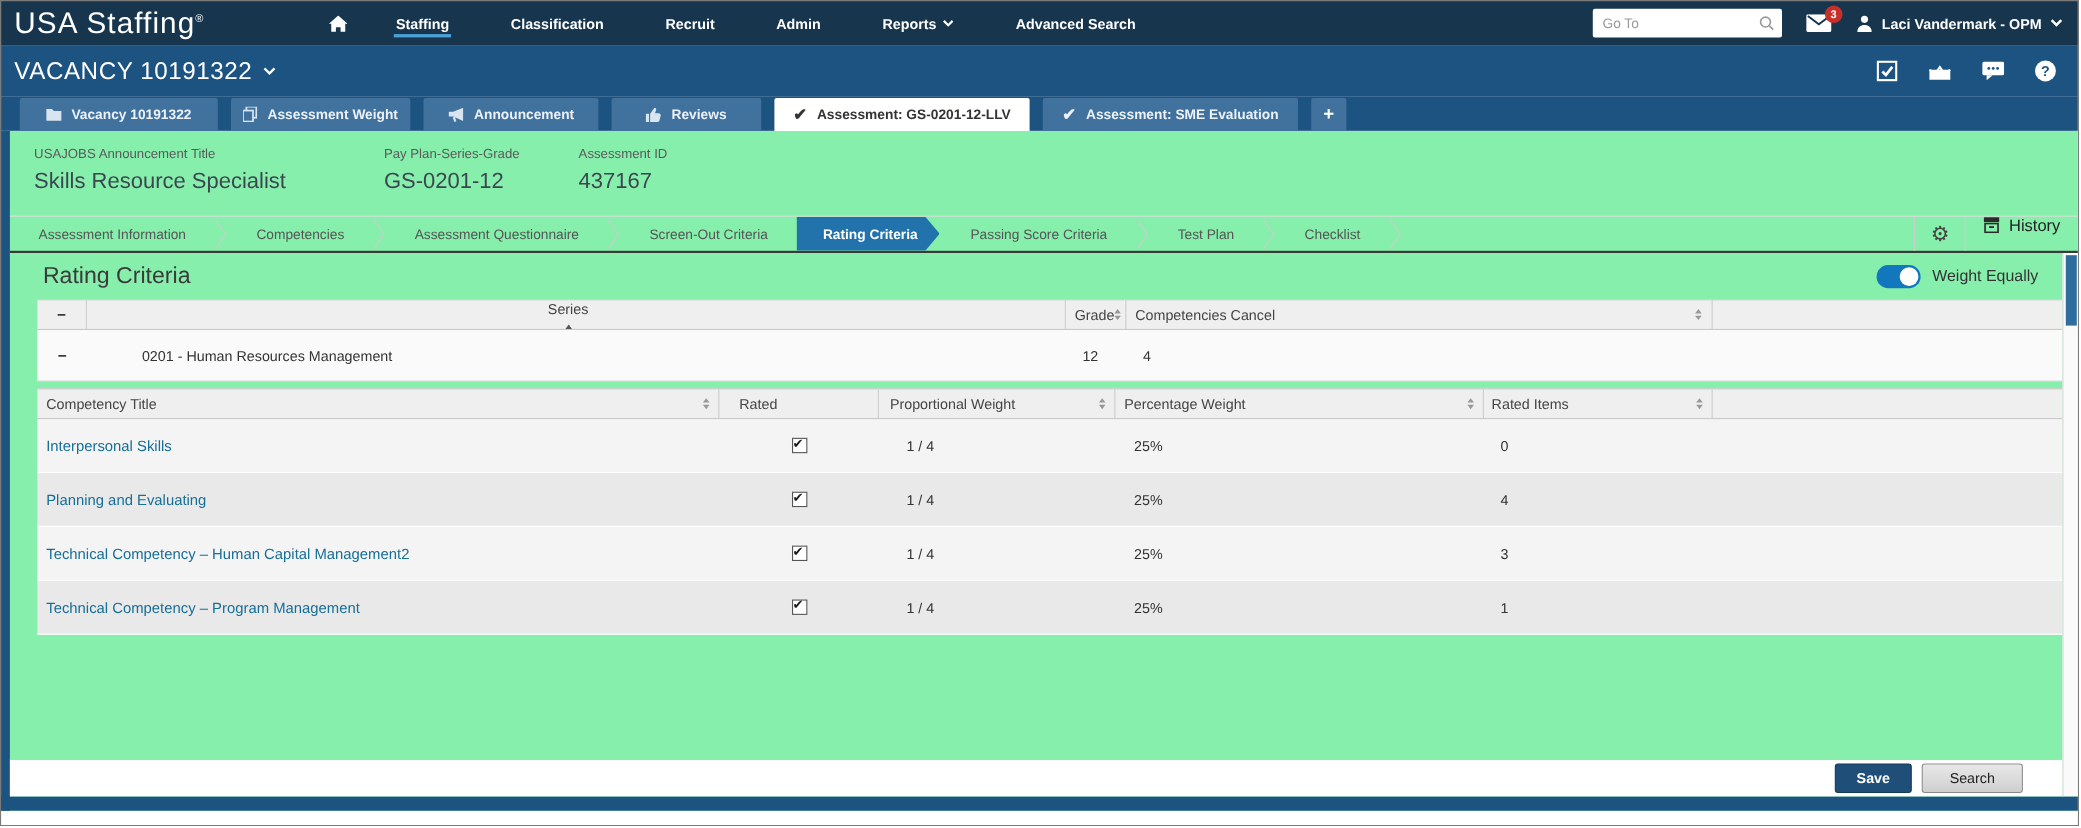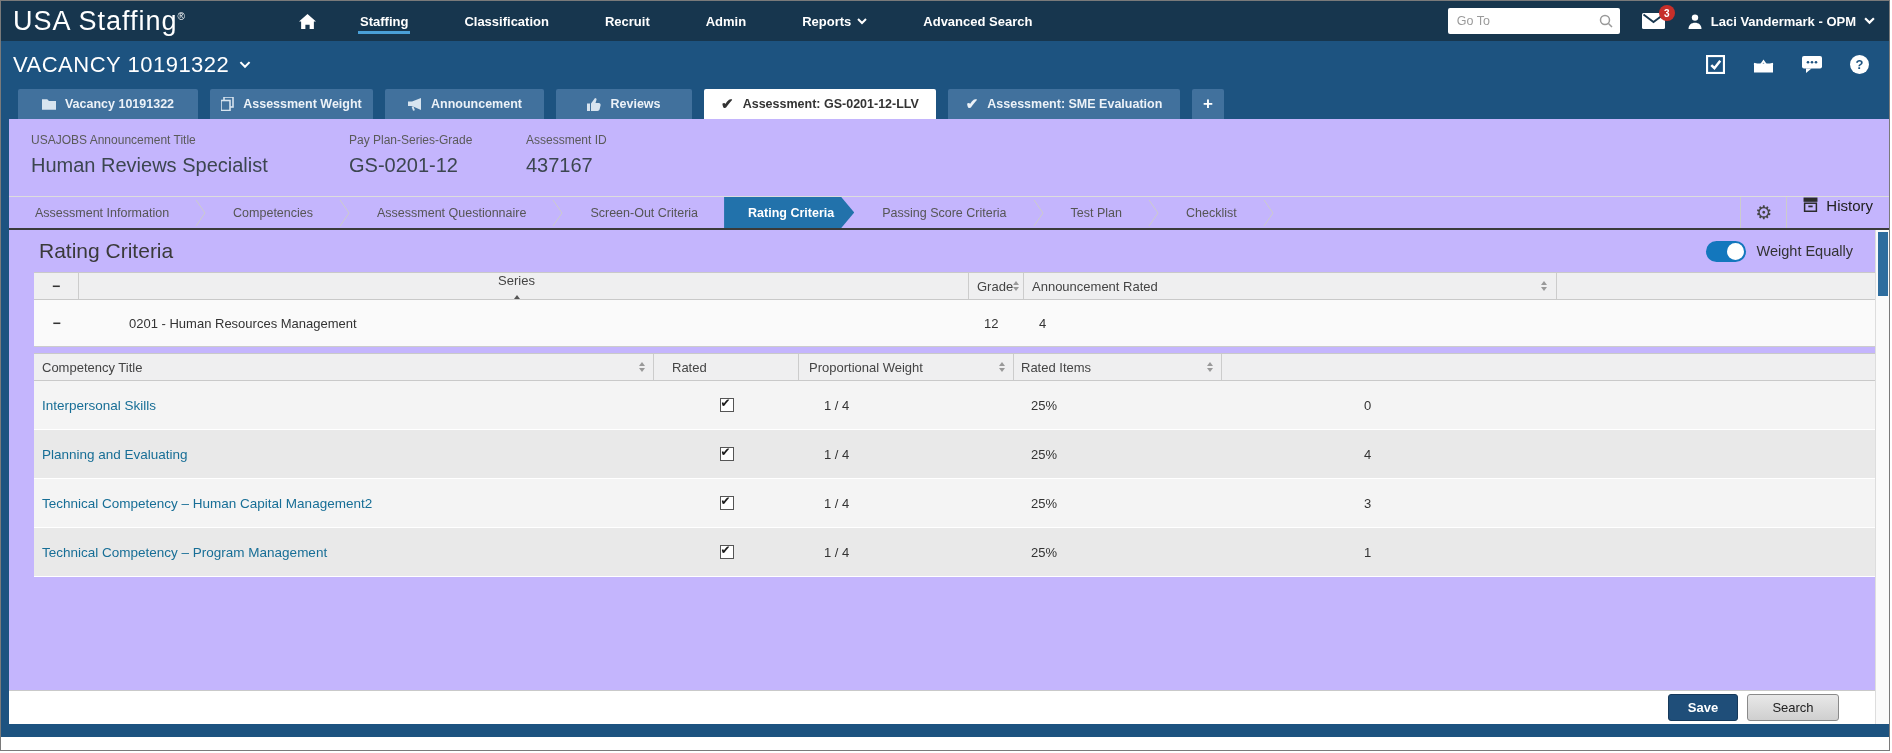--- a/index.html
+++ b/index.html
@@ -32,21 +32,21 @@
 
   
   .tabstrip { height:31px; background:#1d5380; display:flex; align-items:flex-end; padding-left:17px; gap:12px; }
   .doc-tab { height:30px; background:#41719d; color:#ecf2f8; font-size:12.5px; font-weight:bold; display:flex; align-items:center; justify-content:center; gap:9px; border-radius:2px 2px 0 0; cursor:pointer; white-space:nowrap; }
   .doc-tab.active { background:#fff; color:#333; }
   .doc-tab .check-glyph { font-size:15px; font-weight:bold; }
   .t1{width:180px} .t2{width:163px} .t3{width:159px} .t4{width:136px} .t5{width:232px} .t6{width:232px}
   .tab-plus { width:32px; height:30px; background:#41719d; color:#fff; font-size:17px; font-weight:bold; display:flex; align-items:center; justify-content:center; border-radius:2px 2px 0 0; cursor:pointer; }
 
   
-  .content-frame { height:618px; border-left:8px solid #1d5380; border-bottom:13px solid #1d5380; background:#c4b5fd; display:flex; flex-direction:column; }
+  .content-frame { height:618px; border-left:8px solid #1d5380; border-bottom:13px solid #1d5380; background:#86efac; display:flex; flex-direction:column; }
 
   .info-row { height:77px; display:flex; padding:14px 0 0 22px; }
   .info-field { display:flex; flex-direction:column; gap:7px; }
   .if1{width:318px} .if2{width:177px}
   .info-label { font-size:12px; color:#5a5a5a; }
   .info-value { font-size:20px; color:#3c4650; }
 
   
   .wizard-row { height:34px; border-top:1px solid #ddd; border-bottom:2px solid #3a3a3a; display:flex; align-items:stretch; }
   .step { display:flex; align-items:center; padding:0 26px; font-size:12.5px; color:#555; cursor:pointer; white-space:nowrap; }
@@ -249,21 +249,21 @@
       <span>Assessment: SME Evaluation</span>
     </div>
     <div class="tab-plus">+</div>
   </div>
 
   <div class="content-frame">
 
     <div class="info-row">
       <div class="info-field if1">
         <span class="info-label">USAJOBS Announcement Title</span>
-        <span class="info-value">Human Reviews Specialist</span>
+        <span class="info-value">Skills Resource Specialist</span>
       </div>
       <div class="info-field if2">
         <span class="info-label">Pay Plan-Series-Grade</span>
         <span class="info-value">GS-0201-12</span>
       </div>
       <div class="info-field">
         <span class="info-label">Assessment ID</span>
         <span class="info-value">437167</span>
       </div>
     </div>
@@ -348,21 +348,21 @@
             </span>
         </div>
         <div class="th c-grade">
           <span>Grade</span>
           <span class="sort">
               <span class="tri-up"></span>
               <span class="tri-down"></span>
             </span>
         </div>
         <div class="th c-crated">
-          <span>Announcement Rated</span>
+          <span>Competencies Cancel</span>
           <span class="sort">
               <span class="tri-up"></span>
               <span class="tri-down"></span>
             </span>
         </div>
         <div class="th c-fill"></div>
       </div>
 
       <div class="series-row">
         <div class="sr-collapse">
@@ -381,20 +381,27 @@
           <span class="sort">
               <span class="tri-up"></span>
               <span class="tri-down"></span>
             </span>
         </div>
         <div class="th c-rated">
           <span>Rated</span>
         </div>
         <div class="th c-prop">
           <span>Proportional Weight</span>
+          <span class="sort">
+              <span class="tri-up"></span>
+              <span class="tri-down"></span>
+            </span>
+        </div>
+        <div class="th c-pct">
+          <span>Percentage Weight</span>
           <span class="sort">
               <span class="tri-up"></span>
               <span class="tri-down"></span>
             </span>
         </div>
         <div class="th c-ritems">
           <span>Rated Items</span>
           <span class="sort">
               <span class="tri-up"></span>
               <span class="tri-down"></span>

